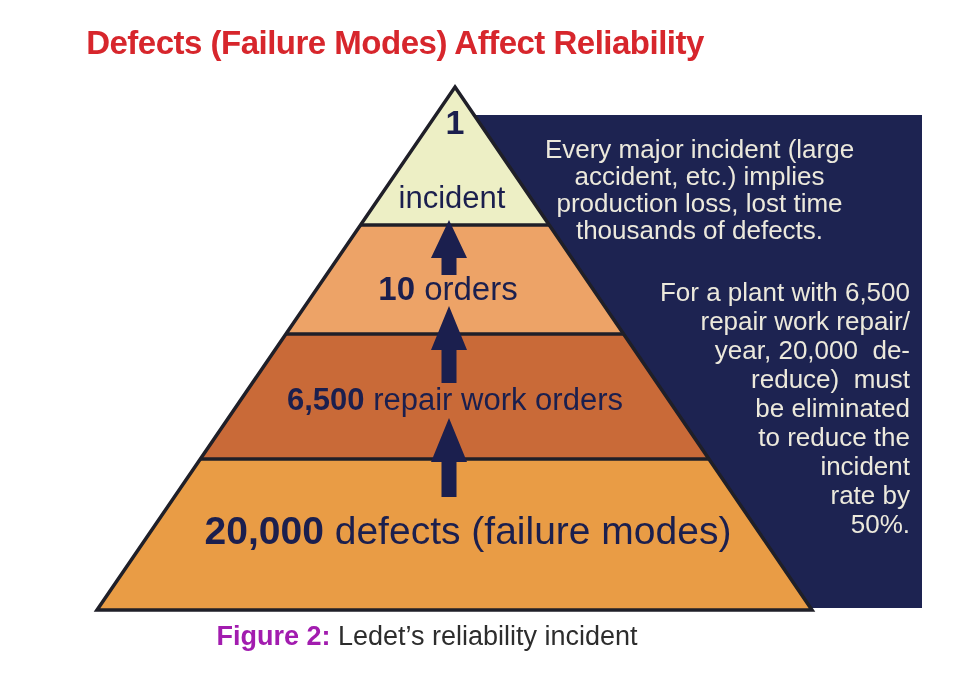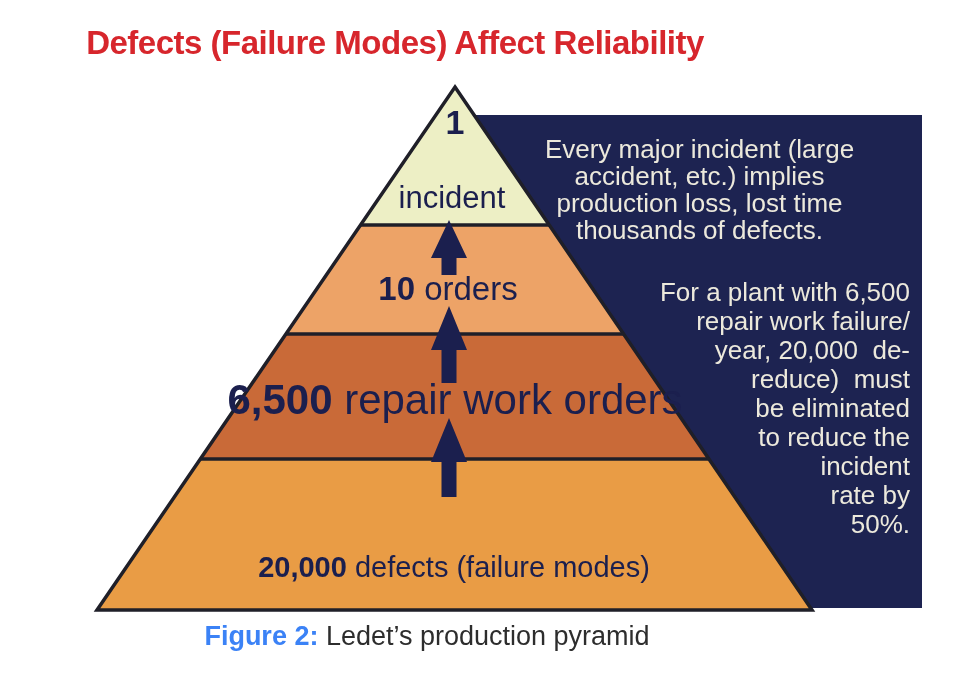--- a/index.html
+++ b/index.html
@@ -35,46 +35,46 @@
   
   .pl{
     position:absolute;z-index:3;transform:translate(-50%,-50%);
     color:#1b1f4e;white-space:nowrap;
   }
   .pl b{font-weight:bold;}
   .lvl1-count{left:455px;top:122px;font-size:34px;font-weight:bold;}
   .lvl1-l1{left:452px;top:160px;font-size:31px;}
   .lvl1-l2{left:452px;top:198px;font-size:31px;}
   .lvl2{left:448px;top:289px;font-size:33px;}
-  .lvl3{left:455px;top:400px;font-size:42px;}
-  .lvl4{left:454px;top:531px;font-size:29px;margin-top:36px;}
+  .lvl3{left:455px;top:400px;font-size:31px;}
+  .lvl4{left:468px;top:531px;font-size:39px;}
   .caption{
     position:absolute;left:427px;top:621px;transform:translateX(-50%);
     white-space:nowrap;font-size:27px;color:#2d2d2d;z-index:3;
   }
-  .caption .fig{font-weight:bold;color:#3b82f6;}
+  .caption .fig{font-weight:bold;color:#a21caf;}
 </style>
 </head>
 <body>
 
 <div class="stage">
 
   <div class="title">Defects (Failure Modes) Affect Reliability</div>
 
   <div class="panel">
     <div class="note1">
       <div class="note-line">Every major incident (large</div>
       <div class="note-line">accident, etc.) implies</div>
       <div class="note-line">production loss, lost time</div>
       <div class="note-line">thousands of defects.</div>
     </div>
     <div class="note2">
       <div class="diag-float"></div>
       <div class="note-line">For a plant with 6,500</div>
-      <div class="note-line">repair work failure/</div>
+      <div class="note-line">repair work repair/</div>
       <div class="note-line">year, 20,000  de-</div>
       <div class="note-line">reduce)  must</div>
       <div class="note-line">be eliminated</div>
       <div class="note-line">to reduce the</div>
       <div class="note-line">incident</div>
       <div class="note-line">rate by</div>
       <div class="note-line">50%.</div>
     </div>
   </div>
 
@@ -95,16 +95,16 @@
     <polygon points="449,418 467,462 456.5,462 456.5,497 441.5,497 441.5,462 431,462" fill="#1b1f4e"></polygon>
   </svg>
 
   <div class="pl lvl1-count">1</div>
   <div class="pl lvl1-l2">incident</div>
   <div class="pl lvl2"><b>10</b><span> orders</span></div>
   <div class="pl lvl3"><b>6,500</b><span> repair work orders</span></div>
   <div class="pl lvl4"><b>20,000</b><span> defects (failure modes)</span></div>
 
   <div class="caption">
-    <span class="fig">Figure 2:</span><span> Ledet’s production pyramid</span>
+    <span class="fig">Figure 2:</span><span> Ledet’s reliability incident</span>
   </div>
 
 </div>
 
 </body></html>

